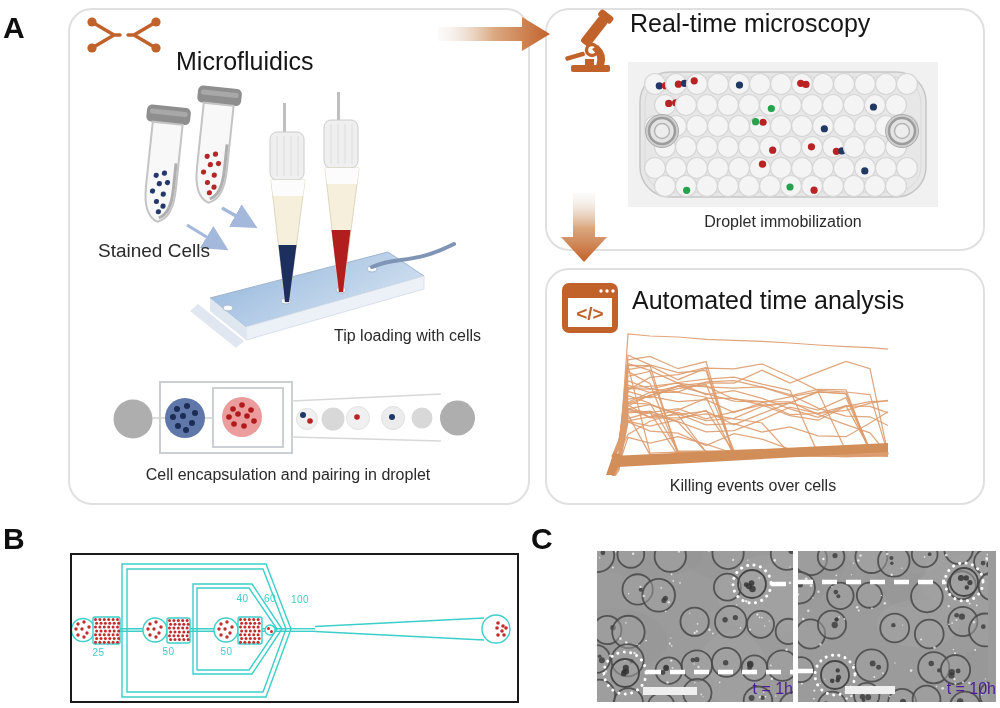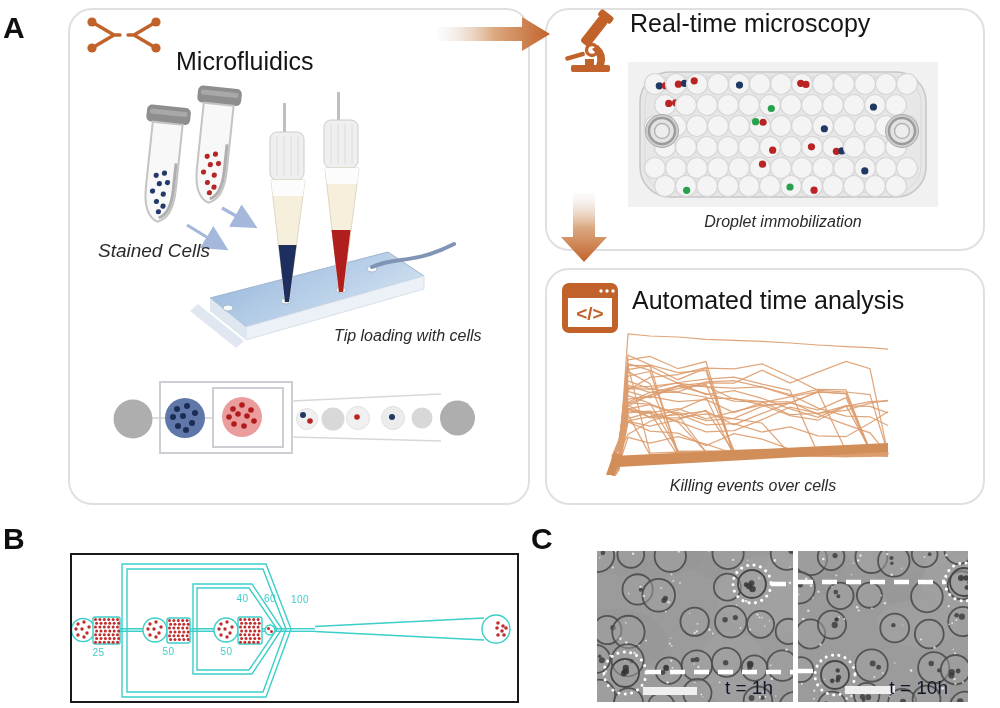--- a/index.html
+++ b/index.html
@@ -2,24 +2,24 @@
 <html><head>
 <meta charset="utf-8">
 <style>
   html,body{margin:0;padding:0;background:#ffffff;}
   .fig{position:relative;width:1000px;height:708px;background:#fff;overflow:hidden;
        font-family:"Liberation Sans",sans-serif;color:#1a1a1a;}
   .abs{position:absolute;}
   .panel{position:absolute;background:#fff;border:2px solid #E0E0E0;border-radius:24px;box-sizing:border-box;}
   .plabel{position:absolute;font-size:30px;font-weight:700;color:#0f0f0f;line-height:1;}
   .title{position:absolute;font-size:25px;color:#151515;white-space:nowrap;line-height:1.1;}
-  .caption{position:absolute;font-size:16px;color:#2a2a2a;white-space:nowrap;line-height:1.1;font-style:italic;}
+  .caption{position:absolute;font-size:16px;color:#2a2a2a;white-space:nowrap;line-height:1.1;}
   .caption.center{text-align:center;white-space:normal;}
   .micro{position:absolute;overflow:hidden;background:#9B9B9B;}
-  .tp{position:absolute;right:20px;bottom:5px;font-size:19px;color:#0f172a;line-height:1;}
+  .tp{position:absolute;right:0;bottom:5px;font-size:16px;color:#4c1d95;line-height:1;}
   svg.icon{overflow:visible;}
 </style>
 </head>
 <body>
 
 <div class="fig">
 
   <div class="plabel" style="left:3px;top:13px;">A</div>
   <div class="plabel" style="left:3px;top:524px;">B</div>
   <div class="plabel" style="left:531px;top:524px;">C</div>
@@ -167,20 +167,21 @@
         <circle cx="289" cy="409" r="2.8" fill="#B92323"></circle>
       <circle cx="325" cy="410" r="11.5" fill="#ECECEC" stroke="#E0E0E0"></circle>
         <circle cx="324" cy="409" r="3" fill="#1F3864"></circle>
       <circle cx="354" cy="410" r="10.5" fill="#D8D8D8"></circle>
       <circle cx="389.5" cy="410" r="17.5" fill="#AEAEAE"></circle>
     </g>
   </svg>
 
   <div class="caption" style="left:98px;top:241px;font-size:19px;">Stained Cells</div>
   <div class="caption" style="left:334px;top:327px;">Tip loading with cells</div>
+  <div class="caption center" style="left:78px;top:466px;width:420px;">Cell encapsulation and pairing in droplet</div>
 
   <svg class="abs" style="left:438px;top:14px;" width="116" height="40" viewBox="0 0 116 40">
     <defs>
         <linearGradient id="gH" x1="0" y1="0" x2="1" y2="0">
       <stop offset="0" stop-color="#F0F0F0" stop-opacity="0.25"></stop>
           <stop offset="0.5" stop-color="#DBA981"></stop>
           <stop offset="1" stop-color="#C2622B"></stop>
     </linearGradient>
       </defs>
     <path d="M0,13 H84 V3 L112,20 L84,37 V27 H0 Z" fill="url(#gH)"></path>
@@ -697,21 +698,21 @@
         <circle cx="27.463460743427277" cy="120.6036401707679" r="2.5294930968200786" fill="#353535" opacity="0.85"></circle>
         <circle cx="29.132697618566453" cy="120.38816624786705" r="2.9984190705465155" fill="#353535" opacity="0.85"></circle>
         <circle cx="28.794261544942856" cy="116.82227890565991" r="3.1086693783989174" fill="#353535" opacity="0.85"></circle>
         <circle cx="28" cy="122" r="21" fill="none" stroke="#FFFFFF" stroke-width="3" stroke-dasharray="0.1 6.4" stroke-linecap="round"></circle>
         <line x1="174" y1="33" x2="196" y2="33" stroke="#FFFFFF" stroke-width="4.5" stroke-dasharray="15 9"></line>
         <line x1="49" y1="121" x2="196" y2="121" stroke="#FFFFFF" stroke-width="4.5" stroke-dasharray="15 9"></line>
         <rect x="46" y="136" width="54" height="8" fill="#EFEFEF"></rect>
       </svg>
     <div class="tp">t = 1h</div>
   </div>
-  <div class="micro" style="left:798px;top:551px;width:170px;height:151px;">
+  <div class="micro" style="left:798px;top:551px;width:198px;height:151px;">
     <svg id="microR" width="190" height="151" viewBox="0 0 190 151">
         <rect x="0" y="0" width="190" height="151" fill="#9B9B9B"></rect>
         <ellipse cx="99.89185612415895" cy="0.3538755364716053" rx="51.52685686014593" ry="24.064881028141826" fill="#A5A5A5" opacity="0.35"></ellipse>
         <ellipse cx="103.00272229593247" cy="10.68534414540045" rx="25.181513661518693" ry="45.62779204174876" fill="#929292" opacity="0.35"></ellipse>
         <ellipse cx="184.40557169960812" cy="31.717981574125588" rx="62.359855668619275" ry="29.482182776089758" fill="#A5A5A5" opacity="0.35"></ellipse>
         <ellipse cx="4.24684748519212" cy="7.7826143426354975" rx="43.119834968820214" ry="41.52702317526564" fill="#929292" opacity="0.35"></ellipse>
         <ellipse cx="119.94198675034568" cy="72.6380878998898" rx="41.26612512394786" ry="23.97638950450346" fill="#A5A5A5" opacity="0.35"></ellipse>
         <ellipse cx="187.69716379698366" cy="142.71466788323596" rx="35.765109388157725" ry="46.34636295447126" fill="#929292" opacity="0.35"></ellipse>
         <circle cx="12.775319502688944" cy="7.778836558107287" r="16.277854747138917" fill="#A2A2A2" fill-opacity="0.5" stroke="#464646" stroke-width="1.8" stroke-opacity="0.85"></circle>
         <circle cx="33.05602825758979" cy="5.736309145111591" r="13.321568037383258" fill="#A2A2A2" fill-opacity="0.5" stroke="#464646" stroke-width="1.8" stroke-opacity="0.85"></circle>

